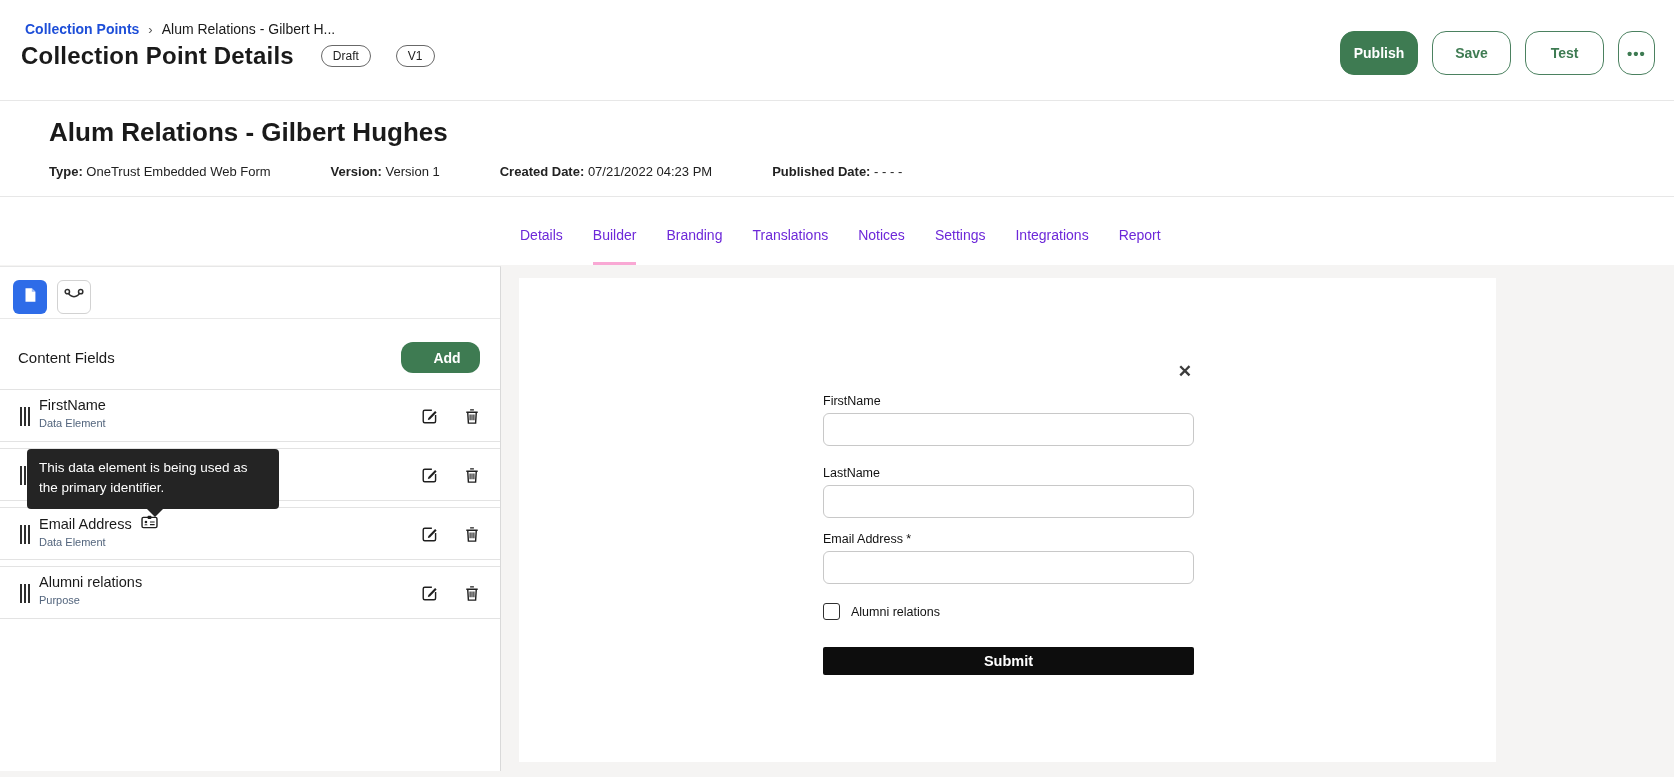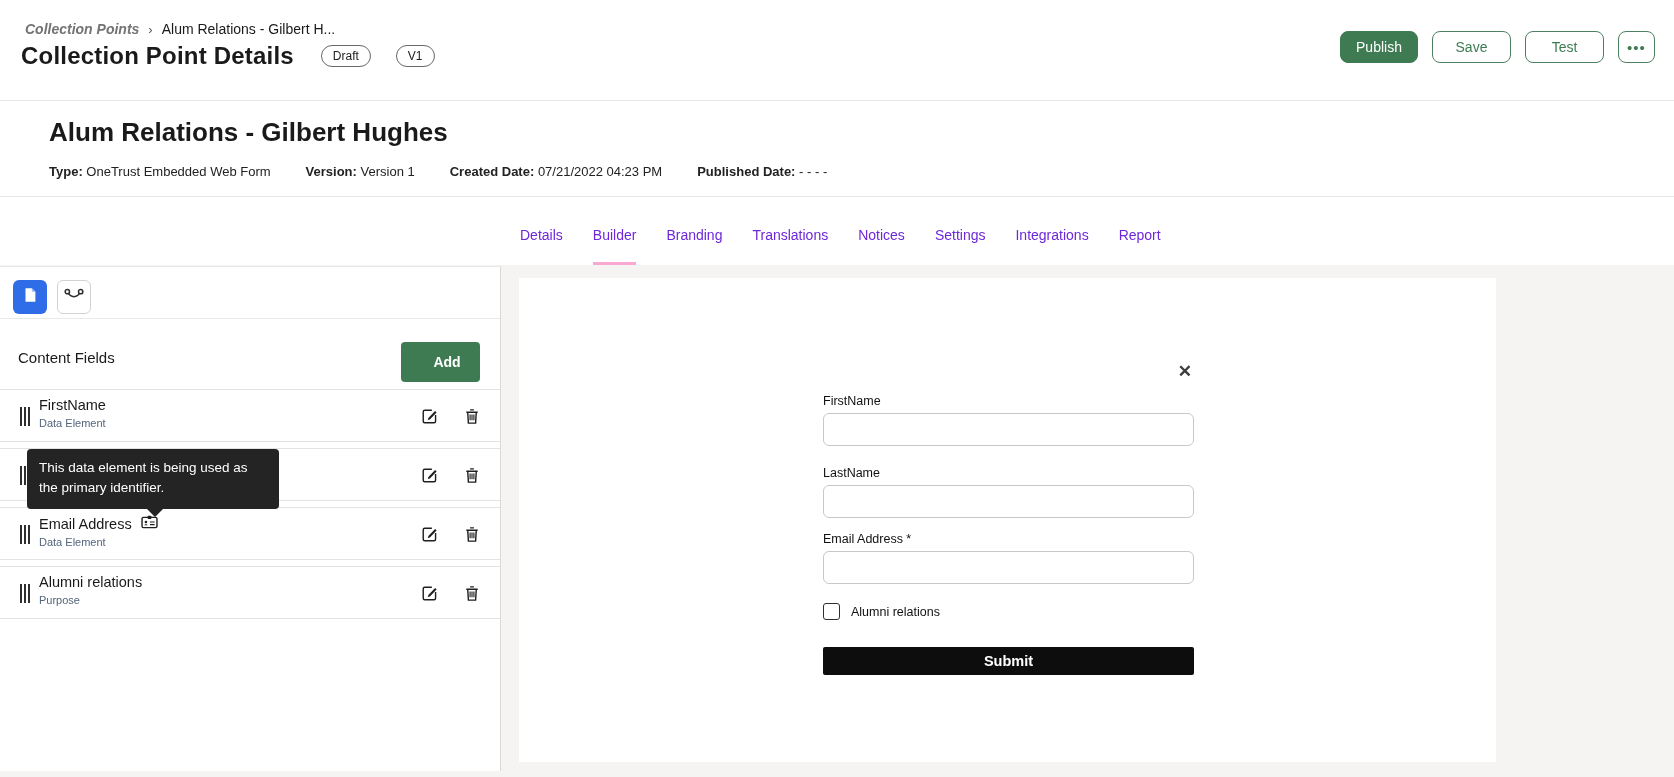--- a/index.html
+++ b/index.html
@@ -2,55 +2,55 @@
 <html><head>
 <meta charset="utf-8">
 <style>
   * { box-sizing: border-box; }
   body { margin:0; font-family:"Liberation Sans", sans-serif; background:#ffffff; color:#1a1a1a; }
   .page { position:relative; width:1674px; height:777px; background:#fff; overflow:hidden; }
 
   
   .header { position:absolute; top:0; left:0; right:0; height:101px; background:#fff; border-bottom:1px solid #e7e7e7; }
   .breadcrumb { position:absolute; left:25px; top:21px; font-size:14px; display:flex; gap:9px; align-items:center; }
-  .crumb-link { color:#737373; font-weight:700; cursor:pointer;font-style:italic; }
+  .crumb-link { color:#1d4ed8; font-weight:700; cursor:pointer; }
   .crumb-sep { color:#555; font-size:13px; }
   .crumb-current { color:#1a1a1a; }
   .title-row { position:absolute; left:21px; top:42px; display:flex; align-items:center; }
   .page-title { font-size:24px; font-weight:700; letter-spacing:.2px; }
   .badges { display:flex; gap:25px; margin-left:27px; }
   .badge { border:1px solid #686868; border-radius:11px; padding:3px 11px; font-size:12px; color:#222; background:#fff; }
   .header-actions { position:absolute; right:19px; top:31px; display:flex; gap:14px; }
-  .btn { height:32px; border-radius:8px; font-size:14px; font-weight:400; display:flex; align-items:center; justify-content:center; cursor:pointer; }
+  .btn { height:44px; border-radius:14px; font-size:14px; font-weight:700; display:flex; align-items:center; justify-content:center; cursor:pointer; }
   .btn-primary { background:#3e7b52; color:#fff; border:1px solid #3e7b52; width:78px; }
   .btn-outline { background:#fff; color:#3e7b52; border:1px solid #4b8160; width:79px; }
   .btn-more { background:#fff; color:#3e7b52; border:1px solid #4b8160; width:37px; font-size:15px; letter-spacing:1px; }
 
   
   .info { position:absolute; top:101px; left:0; right:0; height:96px; background:#fff; border-bottom:1px solid #e7e7e7;text-align:right; }
   .info-title { position:absolute; left:49px; top:16px; font-size:26px; font-weight:700; }
-  .meta { position:absolute; left:49px; top:63px; display:flex; gap:35px; font-size:13px; color:#222; }
+  .meta { position:absolute; left:49px; top:63px; display:flex; gap:60px; font-size:13px; color:#222; }
   .meta b { font-weight:700; }
 
   
   .tabbar { position:absolute; top:197px; left:0; right:0; height:68px; background:#fff; }
   .tabs { position:absolute; left:520px; bottom:0; display:flex; gap:30px; }
   .tab { font-size:14px; color:#6d28d9; padding-bottom:15px; cursor:pointer; }
   .tab.active { font-weight:400; border-bottom:3px solid #f9a8d4; padding-bottom:19px; }
 
   
   .main { position:absolute; top:265px; left:0; right:0; bottom:0; background:#f5f4f3; }
   .left-panel { position:absolute; left:0; top:1px; width:501px; height:505px; background:#fff; border-top:1px solid #e7e7e7; border-right:1px solid #d9d9d9; }
   .icon-row { position:absolute; left:13px; top:13px; display:flex; gap:10px; }
   .tool-btn { width:34px; height:34px; border-radius:6px; display:flex; align-items:center; justify-content:center; cursor:pointer; }
   .tool-btn.blue { background:#2e6ce8; }
   .tool-btn.plain { background:#fff; border:1px solid #d2d2d2; }
   .panel-divider { position:absolute; left:0; right:0; top:51px; border-top:1px solid #e9e9e9; }
   .content-fields-label { position:absolute; left:18px; top:82px; font-size:15px; color:#1a1a1a; }
-  .add-btn { position:absolute; right:20px; top:75px; width:79px; height:40px; background:#3e7b52; color:#fff; border-radius:4px; font-size:14px; font-weight:700; display:flex; align-items:center; justify-content:center; cursor:pointer;padding-left:13px; }
+  .add-btn { position:absolute; right:20px; top:75px; width:79px; height:31px; background:#3e7b52; color:#fff; border-radius:12px; font-size:14px; font-weight:700; display:flex; align-items:center; justify-content:center; cursor:pointer;padding-left:13px; }
 
   .field-list { position:absolute; left:0; right:0; top:122px; }
   .field-row { position:relative; height:53px; border-top:1px solid #e3e3e3; border-bottom:1px solid #e3e3e3; background:#fff; margin-bottom:6px; }
   .drag-handle { position:absolute; left:20px; top:17px; display:flex; gap:2px; cursor:grab; }
   .drag-handle i { display:block; width:2px; height:19px; background:#2e2e2e; }
   .field-texts { position:absolute; left:39px; top:7px; }
   .field-title { font-size:14.5px; color:#1a1a1a; display:flex; align-items:center; gap:9px; }
   .field-sub { font-size:11px; color:#53657d; margin-top:4px; }
   .row-actions { position:absolute; right:0; top:16px; display:flex; }
   .icon-btn { width:20px; height:20px; cursor:pointer; display:flex; align-items:center; justify-content:center; }

